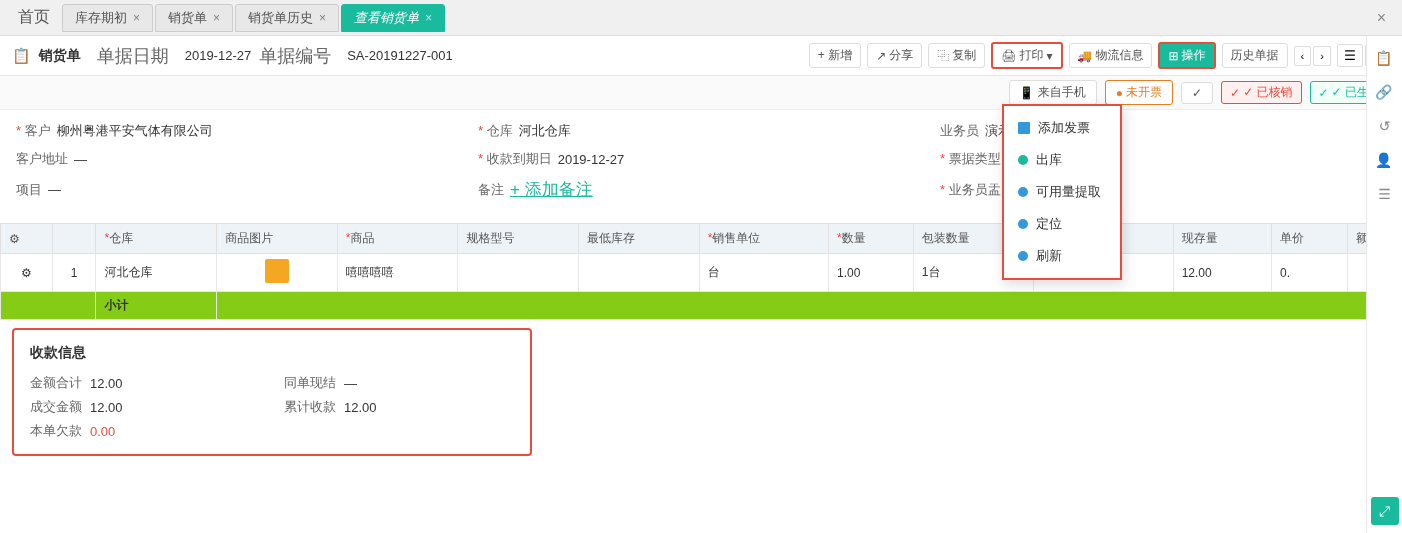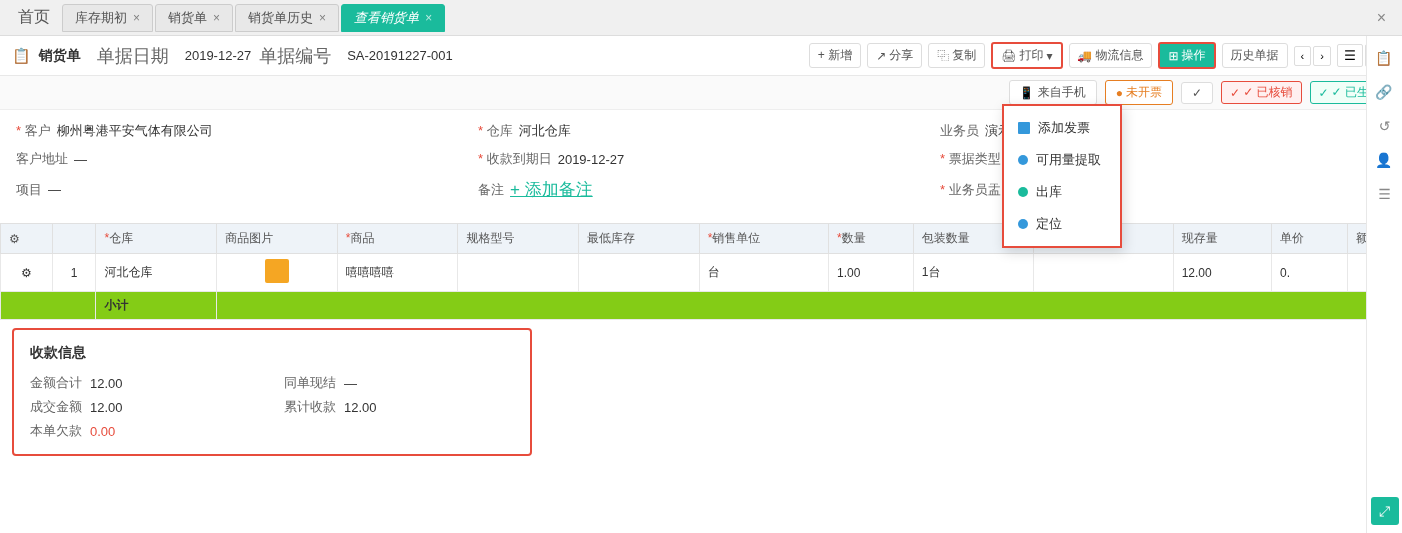--- a/index.html
+++ b/index.html
@@ -340,30 +340,34 @@
       </div>
     </div>
   </div>
 
   <div class="dropdown-menu">
     <div class="dropdown-item">
       <span class="square-icon"></span>
       <span>添加发票</span>
     </div>
     <div class="dropdown-item">
+      <span class="dot dot-cyan"></span>
+      <span>出库</span>
+    </div>
+    <div class="dropdown-item">
       <span class="dot dot-blue"></span>
       <span>可用量提取</span>
     </div>
     <div class="dropdown-item">
-      <span class="dot dot-cyan"></span>
-      <span>出库</span>
-    </div>
-    <div class="dropdown-item">
       <span class="dot dot-blue"></span>
       <span>定位</span>
+    </div>
+    <div class="dropdown-item">
+      <span class="dot dot-blue"></span>
+      <span>刷新</span>
     </div>
   </div>
 
   <div class="right-sidebar">
     <div class="sidebar-icon">📋</div>
     <div class="sidebar-icon">🔗</div>
     <div class="sidebar-icon">↺</div>
     <div class="sidebar-icon">👤</div>
     <div class="sidebar-icon">☰</div>
     <div class="sidebar-icon bottom">⤢</div>

